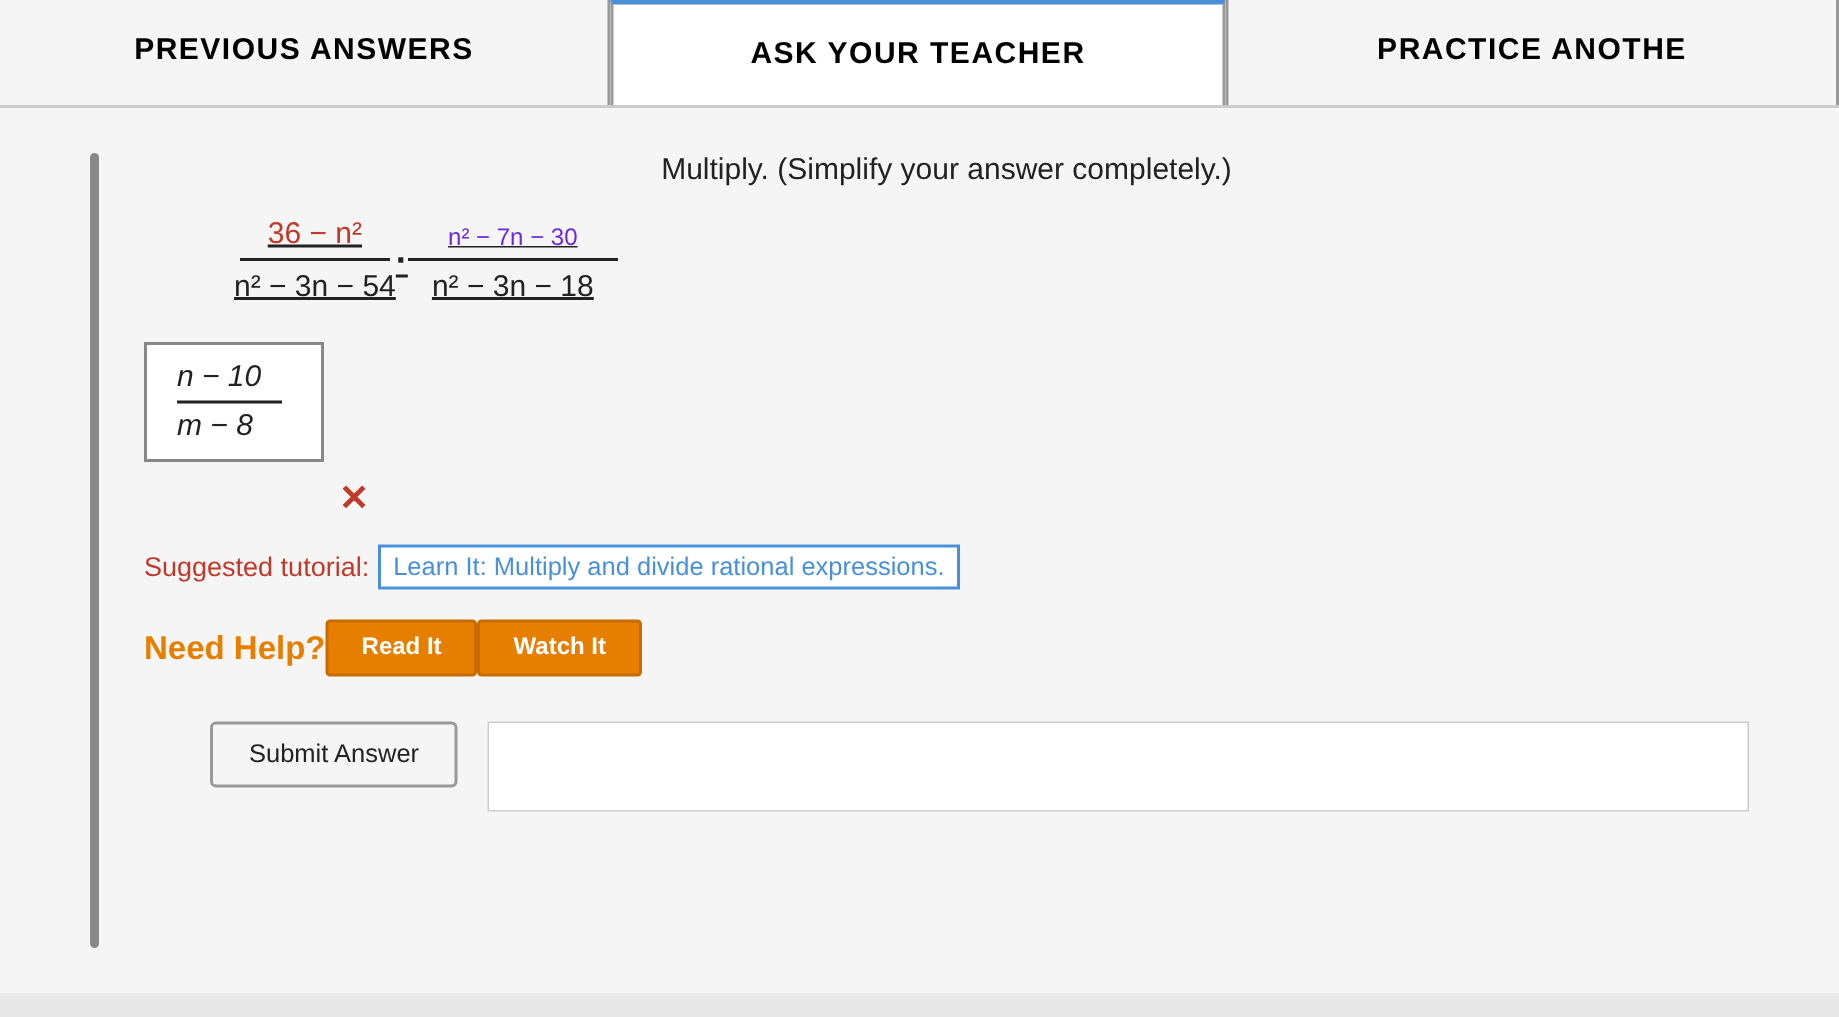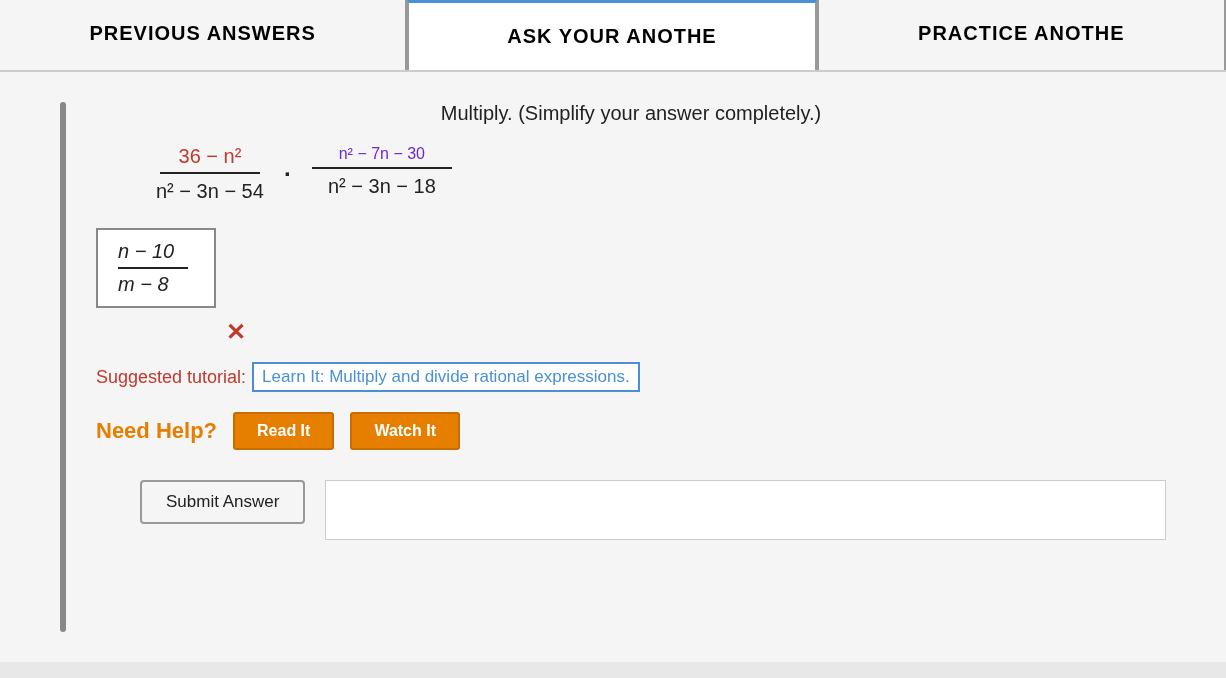--- a/index.html
+++ b/index.html
@@ -59,26 +59,26 @@
     .problem-text {
       font-size: 20px;
       color: #222;
       margin-bottom: 20px;
       text-align: center;
     }
 
     
     .math-expression {
       display: flex;
-      align-items: flex-start;
-      gap: 20px;
+      align-items: flex-end;
       margin-bottom: 25px;
       font-size: 20px;
       color: #222;
       margin-left: 60px;
+      text-decoration: underline;
     }
 
     .fraction {
       display: inline-flex;
       flex-direction: column;
       align-items: center;
       gap: 2px;
     }
 
     .frac-numerator {
@@ -186,21 +186,20 @@
       font-size: 17px;
       cursor: pointer;
       text-decoration: none;
       background: #fff;
     }
 
     
     .need-help {
       display: flex;
       align-items: center;
-      gap: 16px;
       margin-bottom: 30px;
     }
 
     .need-help-label {
       font-size: 22px;
       font-weight: bold;
       color: #e67e00;
     }
 
     .help-btn {
@@ -238,21 +237,21 @@
       background: #fff;
       border: 1px solid #ccc;
       min-height: 60px;
     }
   </style>
 </head>
 <body>
 
 <div class="top-nav">
   <div class="nav-btn">PREVIOUS ANSWERS</div>
-  <div class="nav-btn active">ASK YOUR ANOTHE</div>
+  <div class="nav-btn active">ASK YOUR TEACHER</div>
   <div class="nav-btn">PRACTICE ANOTHE</div>
 </div>
 
 <div class="main-content">
   <div class="left-border"></div>
   <div class="content-body">
 
     
     <p class="problem-text">Multiply. (Simplify your answer completely.)</p>
 

